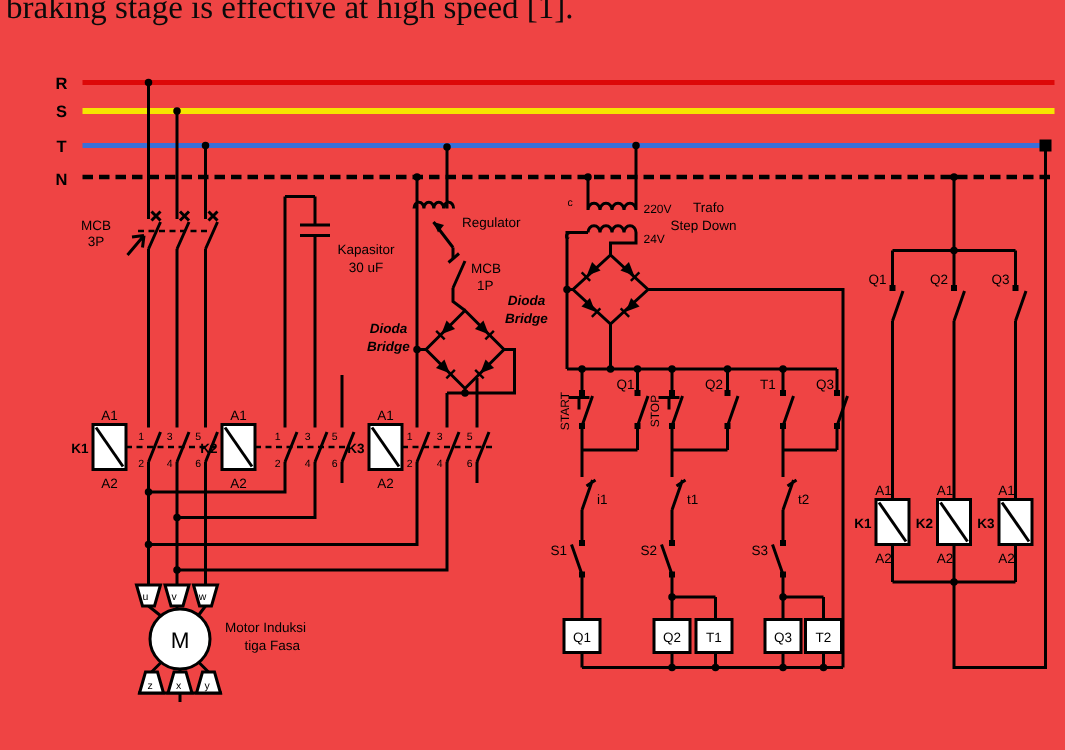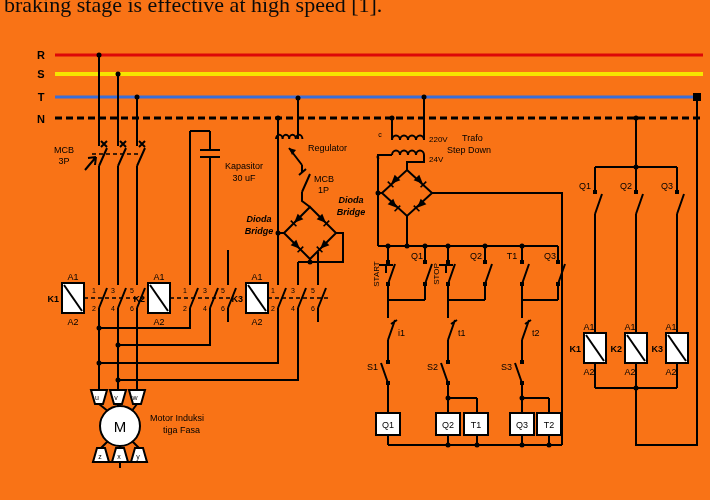--- a/index.html
+++ b/index.html
@@ -1,16 +1,16 @@
 <!DOCTYPE html>
 <html><head>
 <meta charset="utf-8">
 <style>
   html,body{margin:0;padding:0;background:#ffffff;}
-  .stage{position:relative;width:710px;height:500px;background:#f97316;overflow:hidden;}
+  .stage{position:relative;width:710px;height:500px;background:#ef4444;overflow:hidden;}
   .title{position:absolute;left:4px;top:-8px;font-family:"Liberation Serif",serif;
          font-size:22px;color:#0a0a0a;letter-spacing:0px;white-space:nowrap;}
   svg{position:absolute;left:0;top:0;}
   text{font-family:"Liberation Sans",sans-serif;fill:#000;}
   .t7{font-size:7px;}
   .t8{font-size:8px;}
   .t9{font-size:9px;}
   .t11b{font-size:11px;font-weight:bold;}
   .bold{font-weight:bold;}
   .ital{font-style:italic;}

